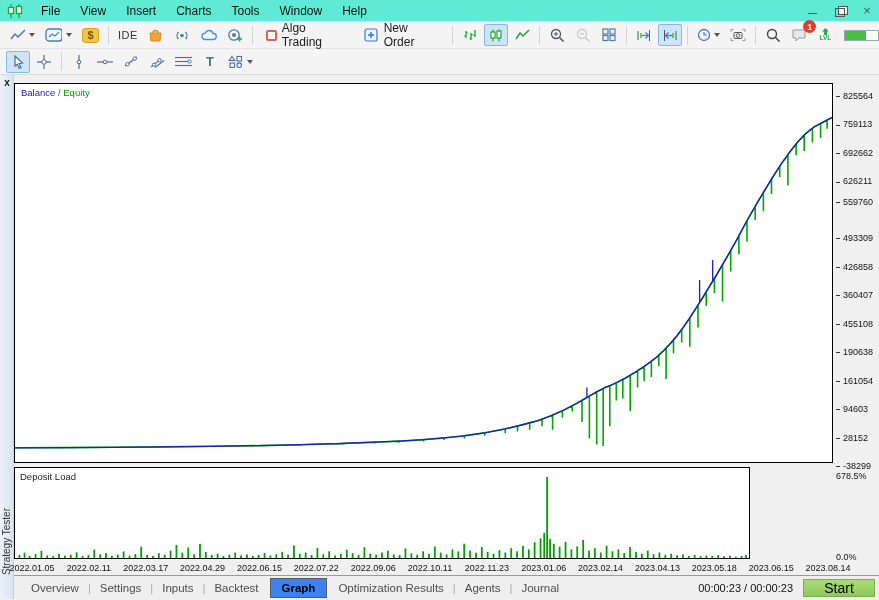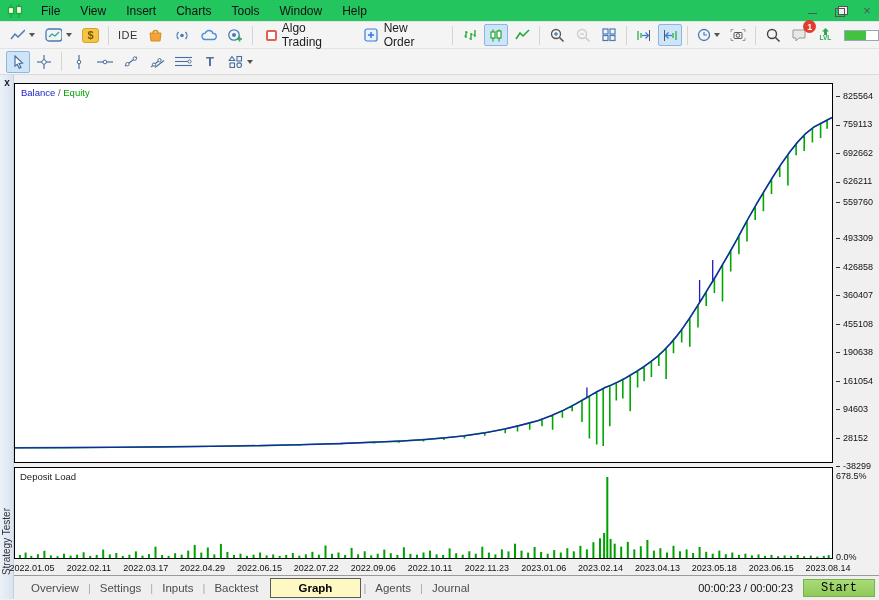--- a/index.html
+++ b/index.html
@@ -1,21 +1,21 @@
 <!DOCTYPE html>
 <html><head>
 <meta charset="utf-8">
 <style>
   * { margin:0; padding:0; box-sizing:border-box; }
   body { font-family:"Liberation Sans",sans-serif; background:#888; }
   .app { position:relative; width:879px; height:600px; background:#f0f0f0; overflow:hidden;
          font-family:"Liberation Sans",sans-serif; }
 
   
-  .menubar { height:22px; display:flex; align-items:center; background:#22c55e;
+  .menubar { height:22px; display:flex; align-items:center; background:#5eead4;
              border-bottom:1px solid #e2e2e2; position:relative; }
   .logo { margin:0 8px 0 7px; display:flex; align-items:center; }
   .menu-item { font-size:12px; color:#111; padding:3px 10px; cursor:default; }
   .win-controls { position:absolute; right:6px; top:0; height:22px; display:flex; align-items:center; gap:15px; }
   .wc { width:12px; height:12px; position:relative; display:inline-block; }
   .wc-min::after { content:""; position:absolute; left:1px; bottom:3px; width:9px; height:1.5px; background:#555; }
   .wc-restore::after { content:""; position:absolute; left:1px; top:3px; width:8px; height:7px; border:1.2px solid #555; }
   .wc-restore::before { content:""; position:absolute; left:3.5px; top:1px; width:8px; height:7px; border:1.2px solid #555; background:#f0f0f0; }
   .wc-close { color:#555; font-size:13px; line-height:12px; text-align:center; }
 
@@ -49,21 +49,21 @@
   .tester { position:relative; width:879px; height:524px; background:#f0f0f0; }
   .side-strip { position:absolute; left:0; top:0; width:14px; height:100%;
                 background:linear-gradient(90deg,#eaf1f9,#d9e4f1); border-right:1px solid #c4d0de; }
   .strip-close { position:absolute; top:2px; left:0; width:14px; text-align:center; font-size:10px;
                  font-weight:bold; color:#222; cursor:default; line-height:12px; }
   .strip-title { position:absolute; bottom:24px; left:1px; font-size:10px; color:#333;
                  writing-mode:vertical-rl; transform:rotate(180deg); white-space:nowrap; }
 
   .chart { position:absolute; background:#fff; border:1px solid #000; }
   .main-chart { left:14px; top:8px; width:819px; height:380px; }
-  .load-chart { left:14px; top:392px; width:819px; height:92px; }
+  .load-chart { left:14px; top:392px; width:736px; height:92px; }
   .chart svg { display:block; width:100%; height:100%; }
   .legend { position:absolute; top:3px; left:6px; font-size:9.5px; z-index:2; }
   .legend .bal { color:#1c1cc8; }
   .legend .sep::before { content:" / "; color:#555; }
   .legend .eq { color:#00a000; }
   .load-label { position:absolute; top:3px; left:5px; font-size:9.5px; color:#222; z-index:2; }
 
   .yaxis { position:absolute; left:836px; top:8px; width:43px; height:380px; }
   .ylabel { position:absolute; left:0; transform:translateY(-50%); font-size:9px; color:#111; white-space:nowrap; }
   .ylabel::before { content:""; display:inline-block; width:4px; height:1px; background:#333;
@@ -73,27 +73,27 @@
   .yl-bottom { position:absolute; bottom:-3px; left:0; font-size:9px; color:#111; }
 
   .xaxis { position:absolute; left:14px; top:486px; width:819px; height:14px; }
   .xlabel { position:absolute; top:2px; transform:translateX(-50%); font-size:9px; color:#111; white-space:nowrap; }
 
   
   .tabsbar { position:absolute; left:14px; right:0; top:500px; height:24px; background:#efefef;
              border-top:1px solid #9a9a9a; display:flex; align-items:center; padding-left:8px; }
   .tab { font-size:11.5px; color:#4d4d4d; padding:3px 9px; cursor:default; white-space:nowrap; }
   .tab-sep { color:#aaa; font-size:11px; }
-  .tab.active { background:#fef9c3; border:1px solid #5a5a5a; color:#000; font-weight:bold;
-                padding:3px 28px; margin:0 2px; }
+  .tab.active { background:#3b82f6; border:1px solid #5a5a5a; color:#000; font-weight:bold;
+                padding:3px 11px; margin:0 2px; }
   .status { margin-left:auto; display:flex; align-items:center; gap:10px; padding-right:4px; }
   .elapsed { font-size:11px; color:#111; }
   .start-btn { width:72px; height:18px; background:linear-gradient(#a9db79,#8fc957); border:1px solid #7ab04b;
-               font-size:12px; color:#000; display:flex; align-items:center; justify-content:center;
-               cursor:default; font-family:Liberation Mono, monospace; }
+               font-size:14px; color:#000; display:flex; align-items:center; justify-content:center;
+               cursor:default; font-family:Liberation Sans, sans-serif; }
 </style>
 </head>
 <body>
 
 <div class="app">
 
   <div class="menubar">
     <span class="logo">
       <svg width="16" height="14" viewBox="0 0 16 14">
           <g stroke="#1ea832" fill="#fff" stroke-width="1.3">
@@ -569,20 +569,21 @@
 
     <div class="tabsbar">
       <span class="tab">Overview</span>
         <span class="tab-sep">|</span>
       <span class="tab">Settings</span>
         <span class="tab-sep">|</span>
       <span class="tab">Inputs</span>
         <span class="tab-sep">|</span>
       <span class="tab">Backtest</span>
       <span class="tab active">Graph</span>
+      <span class="tab">Optimization Results</span>
         <span class="tab-sep">|</span>
       <span class="tab">Agents</span>
         <span class="tab-sep">|</span>
       <span class="tab">Journal</span>
       <span class="status">
         <span class="elapsed">00:00:23 / 00:00:23</span>
         <button class="start-btn">Start</button>
       </span>
     </div>
   </div>

